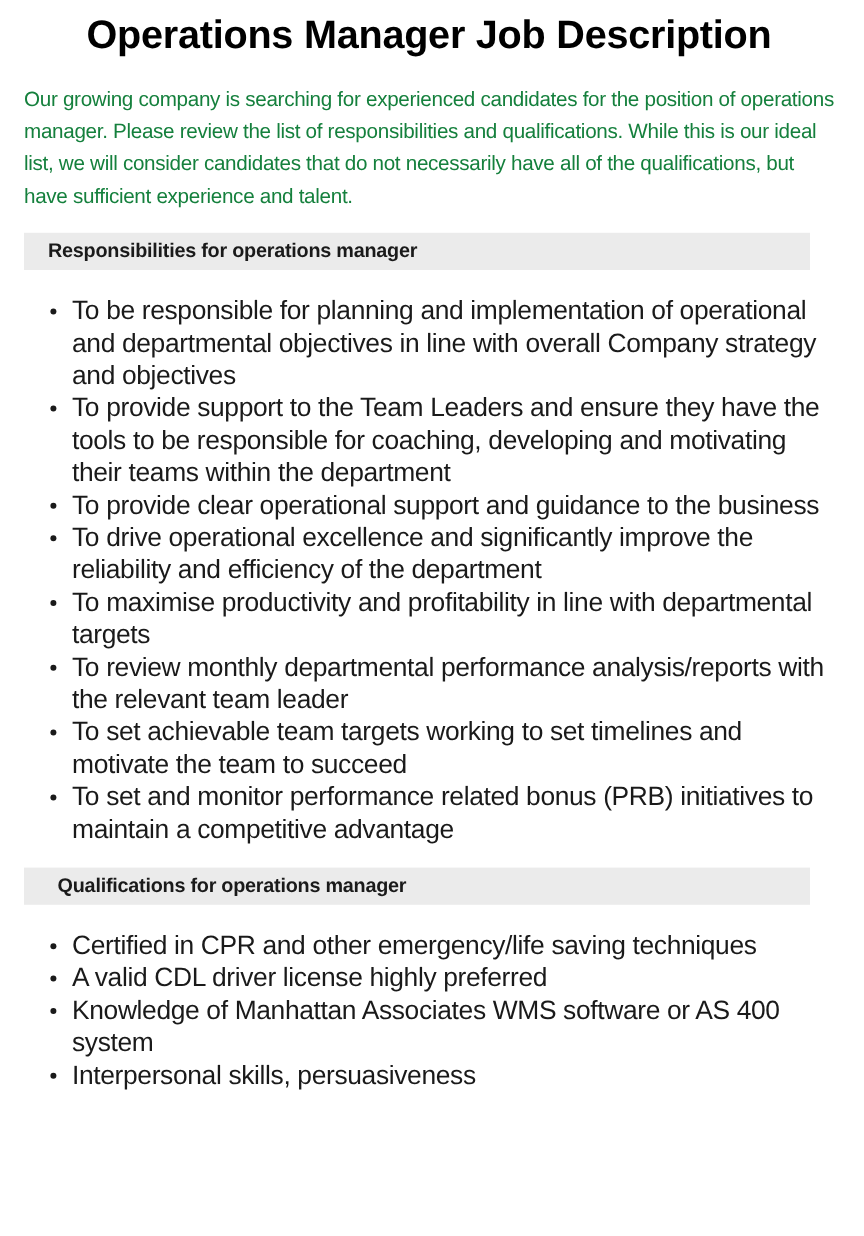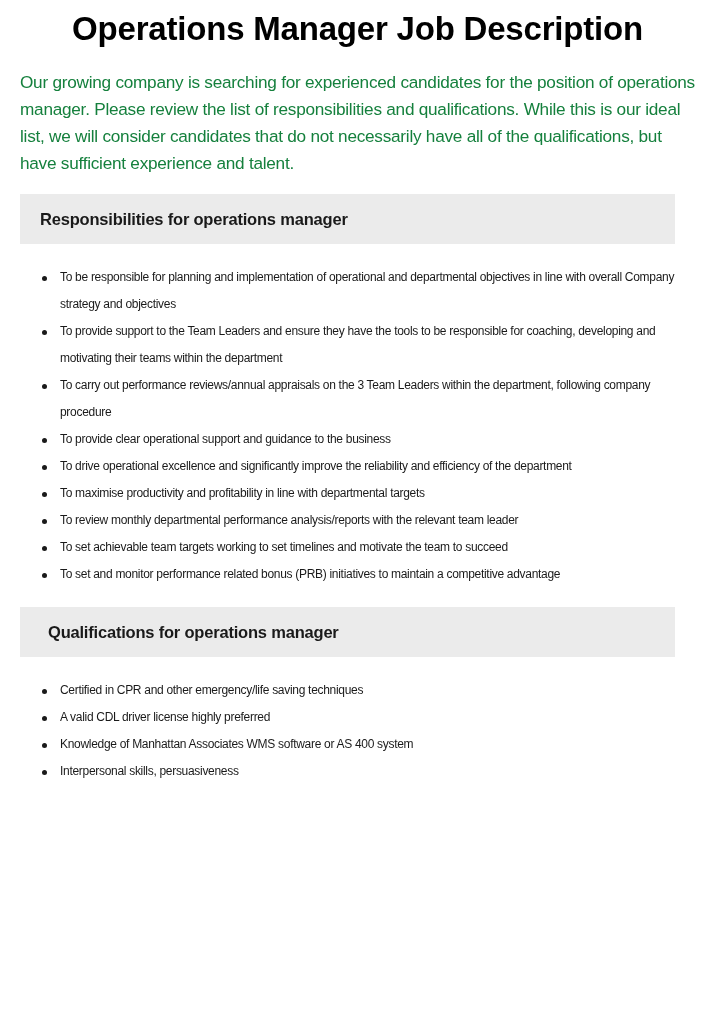--- a/index.html
+++ b/index.html
@@ -30,39 +30,39 @@
     p.intro {
       margin: 20px 0 0 0;
       font-size: 17.2px;
       line-height: 27px;
       color: #15803d;
       letter-spacing: -0.25px;
     }
     .section-header {
       margin-top: 17px;
       background: #ebebeb;
-      height: 50px;
+      height: 31px;
       display: flex;
       align-items: center;
       padding-left: 20px;
       width: 655px;
       box-sizing: border-box;
       font-size: 16.5px;
       font-weight: bold;
       color: #1a1a1a;
       letter-spacing: -0.2px;
     }
     ul.items {
       margin: 20px 0 0 0;
       padding: 0 0 0 40px;
       list-style: none;
     }
     ul.items li {
       position: relative;
-      font-size: 12px;
+      font-size: 22px;
       line-height: 27px;
       color: #1a1a1a;
       letter-spacing: -0.3px;
     }
     ul.items li::before {
       content: "";
       position: absolute;
       left: -18px;
       top: 12px;
       width: 5px;
@@ -78,21 +78,20 @@
 <body>
 
 <div class="page">
   <h1 class="title">Operations Manager Job Description</h1>
   <p class="intro">Our growing company is searching for experienced candidates for the position of operations manager. Please review the list of responsibilities and qualifications. While this is our ideal list, we will consider candidates that do not necessarily have all of the qualifications, but have sufficient experience and talent.</p>
 
   <div class="section-header">Responsibilities for operations manager</div>
   <ul class="items resp-list">
     <li>To be responsible for planning and implementation of operational and departmental objectives in line with overall Company strategy and objectives</li>
     <li>To provide support to the Team Leaders and ensure they have the tools to be responsible for coaching, developing and motivating their teams within the department</li>
-    <li>To carry out performance reviews/annual appraisals on the 3 Team Leaders within the department, following company procedure</li>
     <li>To provide clear operational support and guidance to the business</li>
     <li>To drive operational excellence and significantly improve the reliability and efficiency of the department</li>
     <li>To maximise productivity and profitability in line with departmental targets</li>
     <li>To review monthly departmental performance analysis/reports with the relevant team leader</li>
     <li>To set achievable team targets working to set timelines and motivate the team to succeed</li>
     <li>To set and monitor performance related bonus (PRB) initiatives to maintain a competitive advantage</li>
   </ul>
 
   <div class="section-header qual-header">Qualifications for operations manager</div>
   <ul class="items qual-list">

